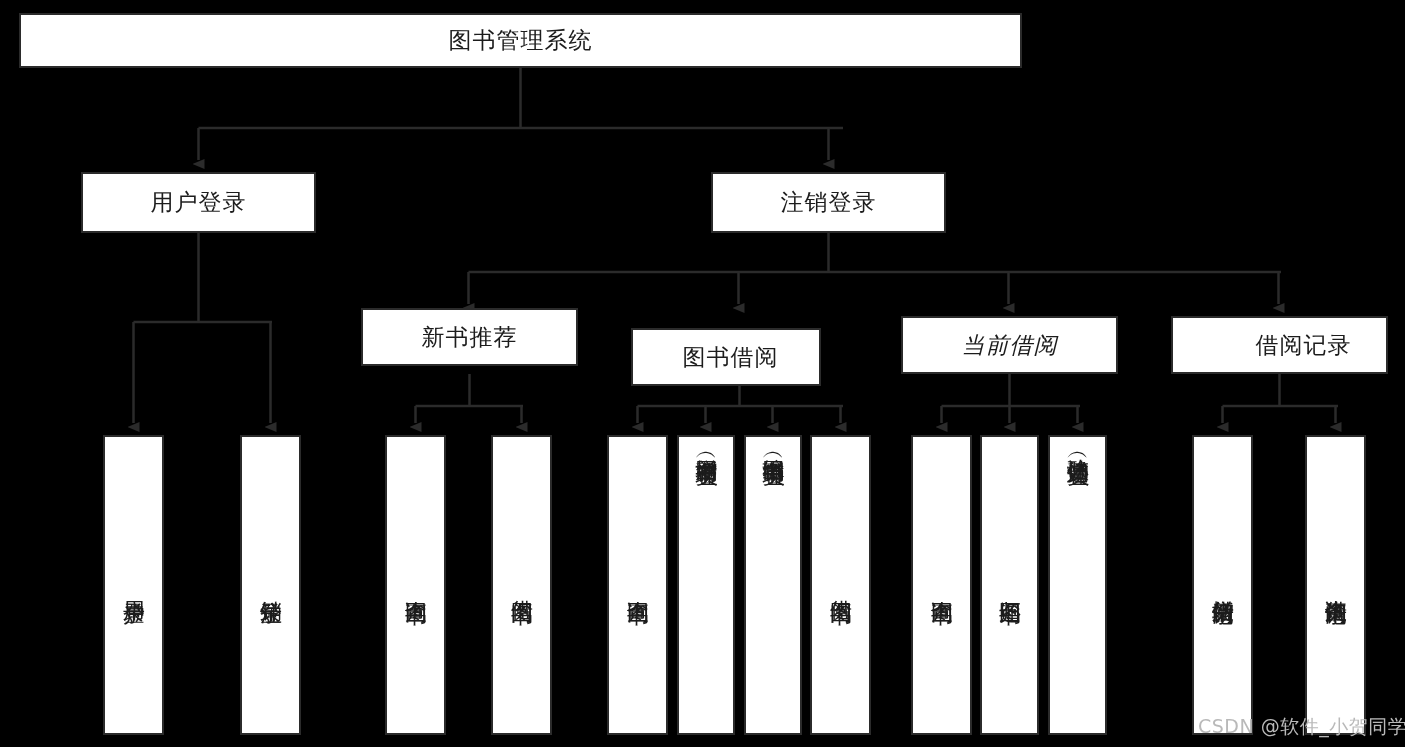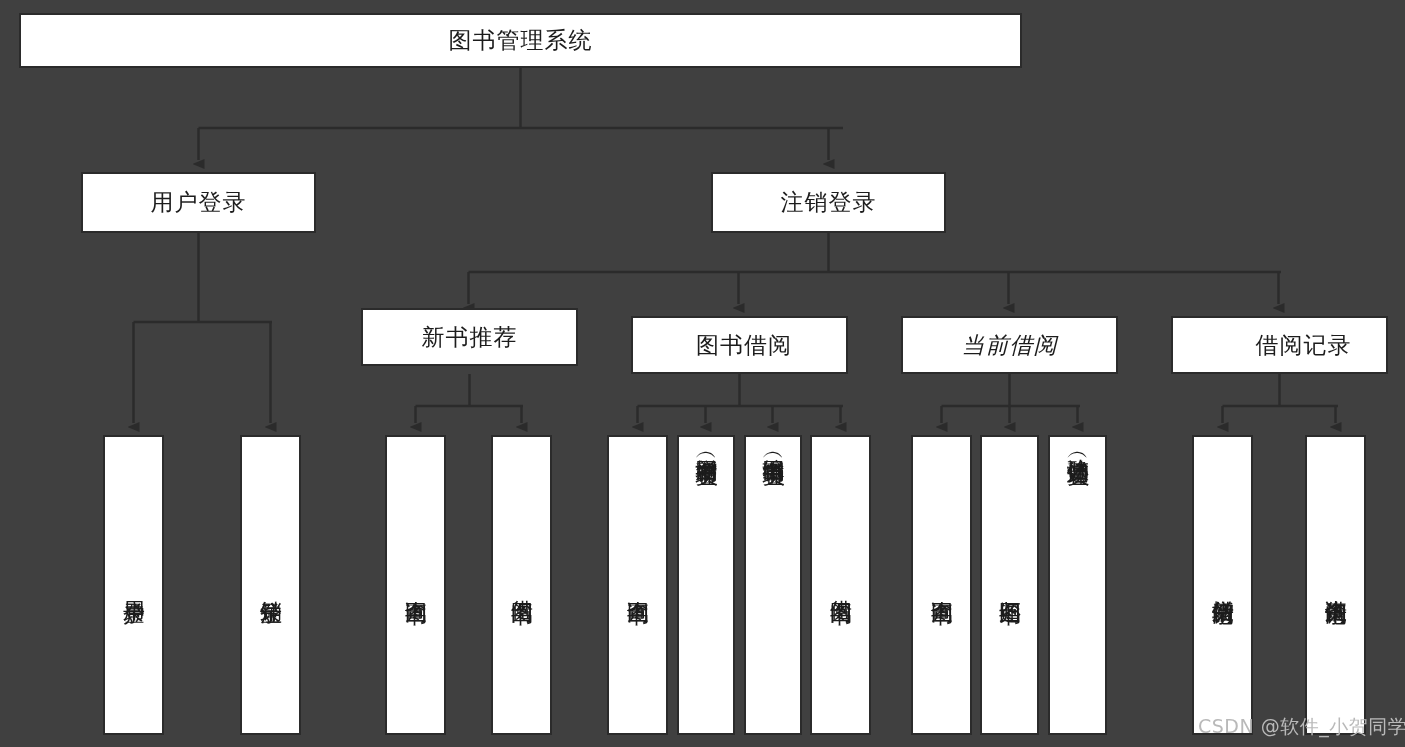--- a/index.html
+++ b/index.html
@@ -8,21 +8,21 @@
     padding: 0;
     background: #ffffff;
   }
   body {
     font-family: "DejaVu Sans", "Liberation Sans", sans-serif;
   }
   #diagram-root {
     position: relative;
     width: 1405px;
     height: 747px;
-    background: #404040;
+    background: #000000;
     overflow: hidden;
   }
   svg.wires {
     position: absolute;
     left: 0;
     top: 0;
     width: 1405px;
     height: 747px;
     pointer-events: none;
   }
@@ -130,21 +130,21 @@
   <div class="node h-node" style="left:81px; top:172px; width:235px; height:61px;">
     <span>用户登录</span>
   </div>
   <div class="node h-node" style="left:711px; top:172px; width:235px; height:61px;">
     <span>注销登录</span>
   </div>
 
   <div class="node h-node" style="left:361px; top:308px; width:217px; height:58px;">
     <span>新书推荐</span>
   </div>
-  <div class="node h-node" style="left:631px; top:316px; width:217px; height:58px;padding-left:9px;">
+  <div class="node h-node" style="left:631px; top:328px; width:190px; height:58px;padding-left:9px;">
     <span>图书借阅</span>
   </div>
   <div class="node h-node" style="left:901px; top:316px; width:217px; height:58px;font-style:italic;">
     <span>当前借阅</span>
   </div>
   <div class="node h-node" style="left:1171px; top:316px; width:217px; height:58px;padding-left:48px;">
     <span>借阅记录</span>
   </div>
 
   <div class="node leaf-node centered" style="left:103px; top:435px; width:61px; height:300px;">

